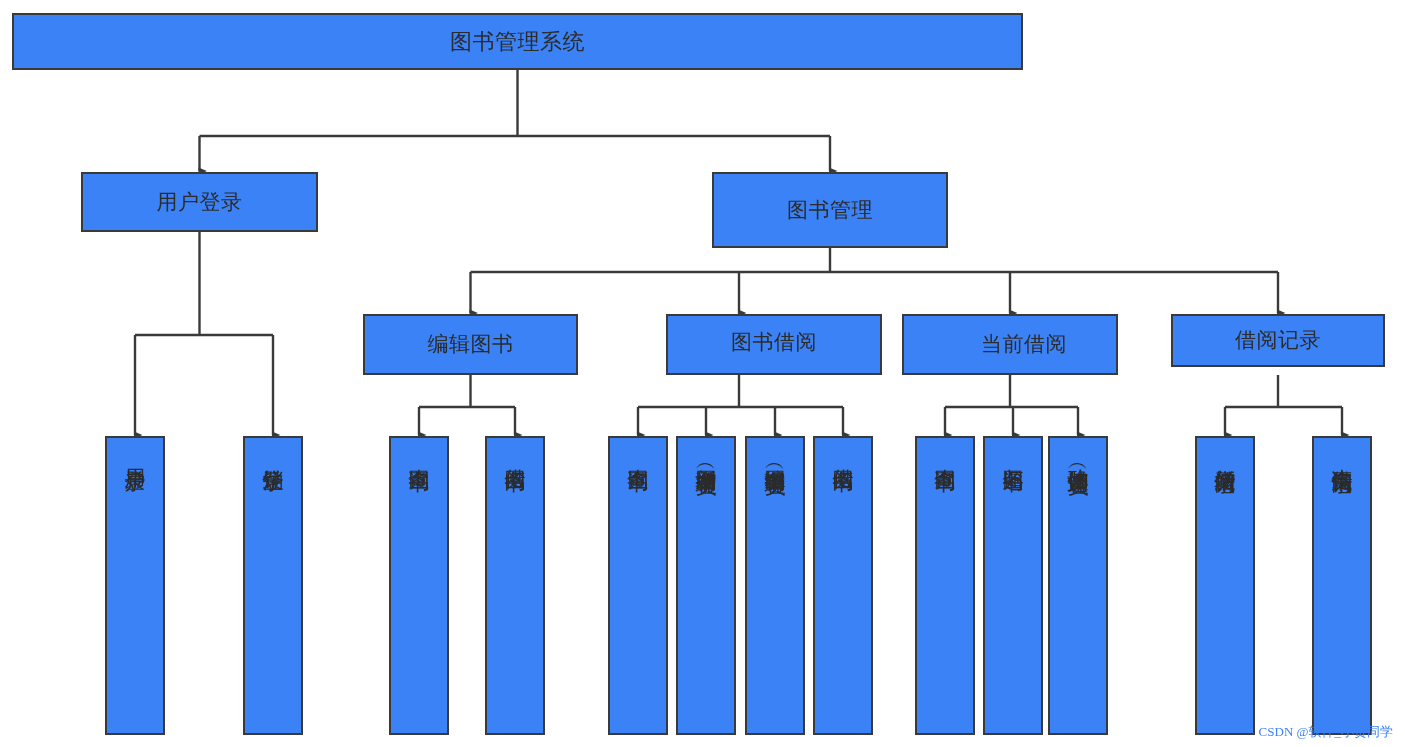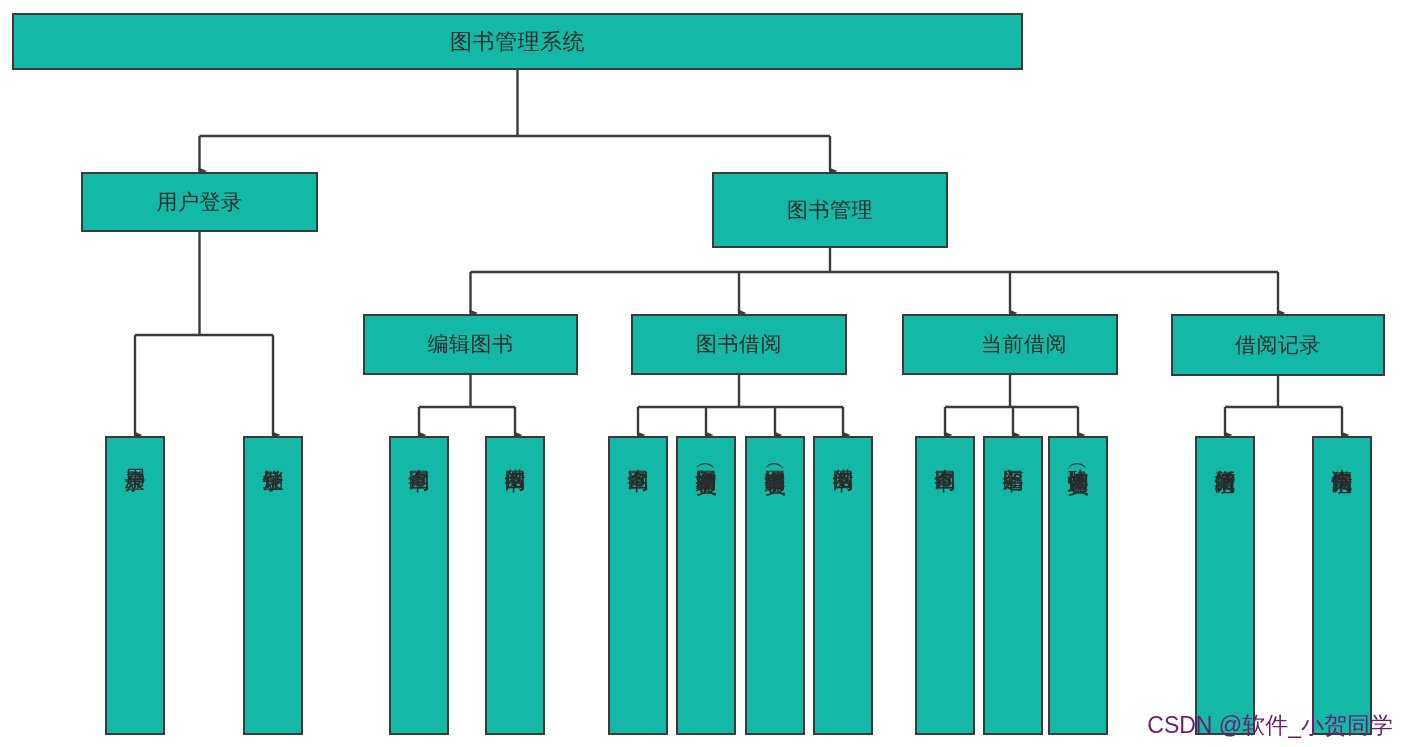--- a/index.html
+++ b/index.html
@@ -20,21 +20,21 @@
     position: absolute;
     left: 0;
     top: 0;
     width: 1405px;
     height: 747px;
     pointer-events: none;
   }
   .node {
     position: absolute;
     box-sizing: border-box;
-    background: #14b8a6;
+    background: #3b82f6;
     border: 2px solid #3a3a3a;
     display: flex;
     align-items: center;
     justify-content: center;
     color: #2b2b2b;
   }
   .node .label {
     display: block;
     text-align: center;
     line-height: 1.15;
@@ -59,23 +59,23 @@
     text-orientation: upright;
     font-size: 21px;
     line-height: 1.05;
     letter-spacing: 1px;
     white-space: nowrap;
   }
   #watermark {
     position: absolute;
     right: 12px;
     bottom: 6px;
-    font-size: 23px;
-    color: #701a75;
-    font-family: Liberation Sans, sans-serif;
+    font-size: 13px;
+    color: #3b82f6;
+    font-family: Liberation Serif, serif;
     white-space: nowrap;
     user-select: none;
   }
 </style>
 </head>
 <body>
 
 <div id="canvas">
   <svg id="edges" viewBox="0 0 1405 747">
     <defs>
@@ -126,27 +126,27 @@
       </div>
       <div class="node h level1" style="left: 81px; top: 172px; width: 237px; height: 60px; border-color: rgb(58, 58, 58); color: rgb(43, 43, 43);">
         <span class="label">用户登录</span>
       </div>
       <div class="node h level1" style="left: 712px; top: 172px; width: 236px; height: 76px; border-color: rgb(58, 58, 58); color: rgb(43, 43, 43);">
         <span class="label">图书管理</span>
       </div>
       <div class="node h level2" style="left: 363px; top: 314px; width: 215px; height: 61px; border-color: rgb(58, 58, 58); color: rgb(43, 43, 43);">
         <span class="label">编辑图书</span>
       </div>
-      <div class="node h level2" style="left: 631px; top: 314px; width: 216px; height: 61px; border-color: rgb(58, 58, 58); color: rgb(43, 43, 43);">
+      <div class="node h level2" style="left: 666px; top: 314px; width: 216px; height: 61px; border-color: rgb(58, 58, 58); color: rgb(43, 43, 43); font-family: Liberation Mono, monospace;">
         <span class="label">图书借阅</span>
       </div>
       <div class="node h level2" style="left: 902px; top: 314px; width: 216px; height: 61px; border-color: rgb(58, 58, 58); color: rgb(43, 43, 43); padding-left: 28px;">
         <span class="label">当前借阅</span>
       </div>
-      <div class="node h level2" style="left: 1171px; top: 314px; width: 214px; height: 62px; border-color: rgb(58, 58, 58); color: rgb(43, 43, 43);">
+      <div class="node h level2" style="left: 1171px; top: 314px; width: 214px; height: 53px; border-color: rgb(58, 58, 58); color: rgb(43, 43, 43);">
         <span class="label">借阅记录</span>
       </div>
       <div class="node v leaf" style="left: 105px; top: 436px; width: 60px; height: 299px; border-color: rgb(58, 58, 58); color: rgb(43, 43, 43);">
         <span class="label">用户登录</span>
       </div>
       <div class="node v leaf" style="left: 243px; top: 436px; width: 60px; height: 299px; border-color: rgb(58, 58, 58); color: rgb(43, 43, 43);">
         <span class="label">注销登录</span>
       </div>
       <div class="node v leaf" style="left: 389px; top: 436px; width: 60px; height: 299px; border-color: rgb(58, 58, 58); color: rgb(43, 43, 43);">
         <span class="label">查询图书</span>

